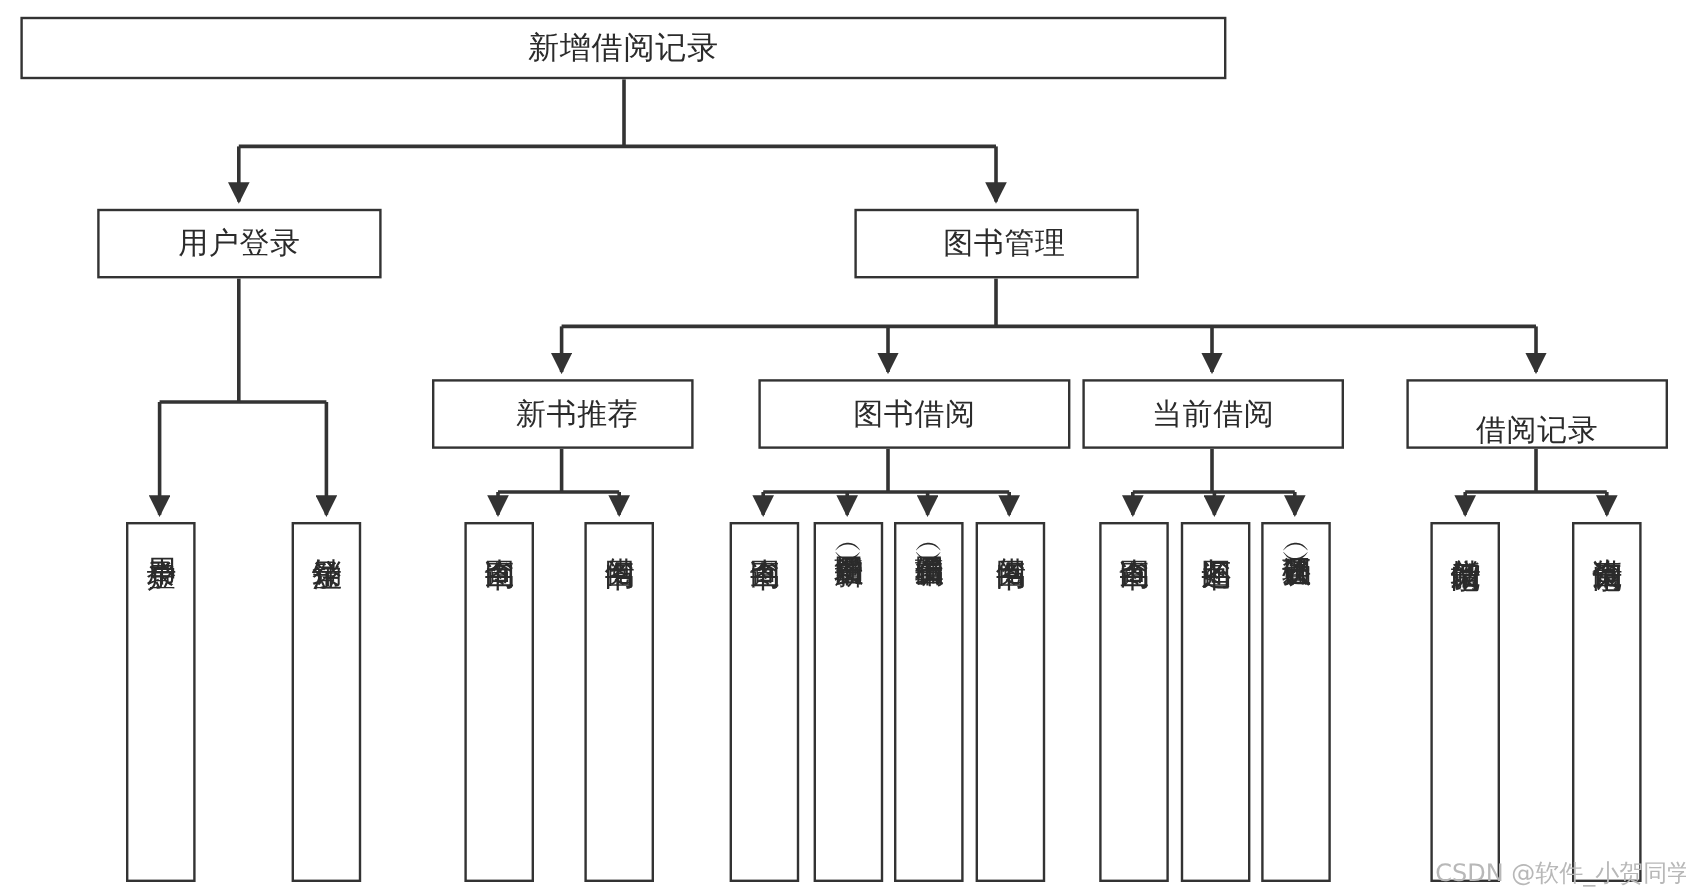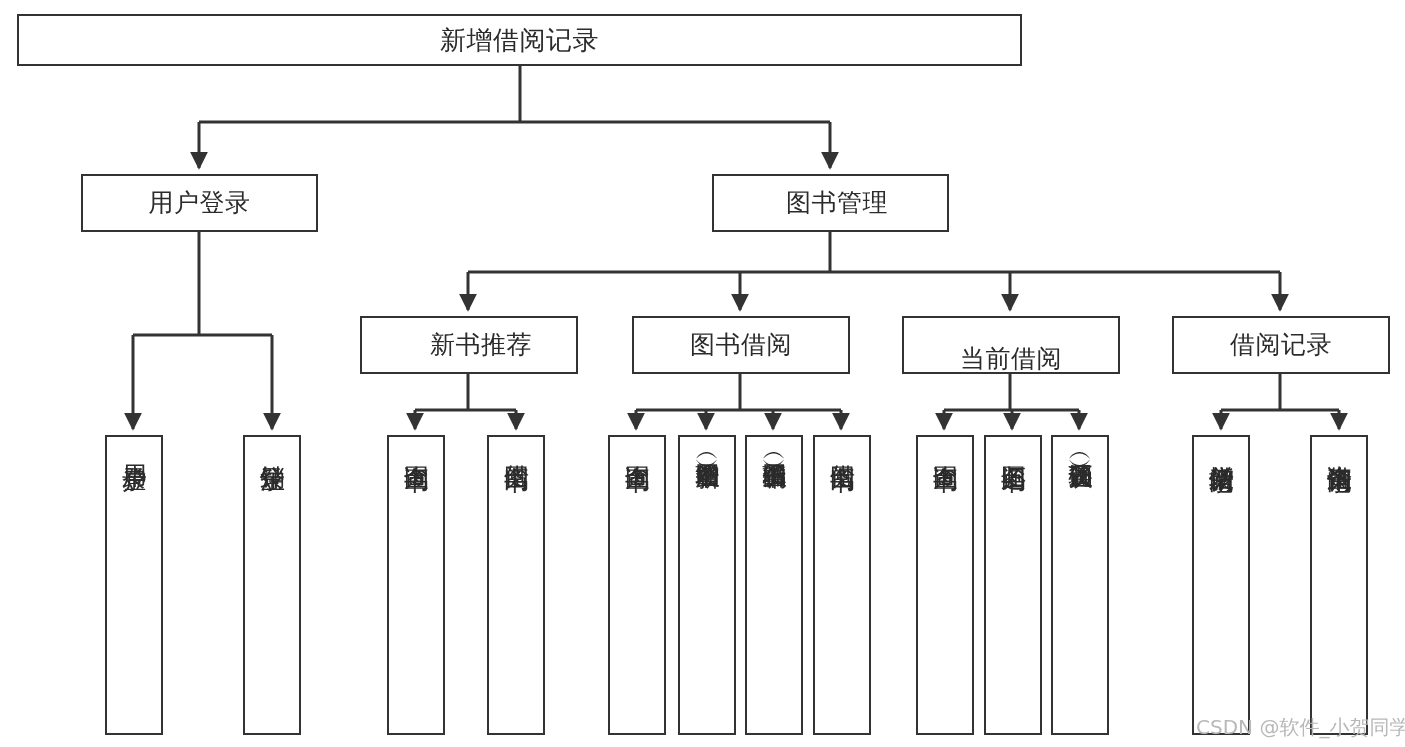--- a/index.html
+++ b/index.html
@@ -142,27 +142,27 @@
   <div class="node horizontal" style="left:81px; top:174px; width:237px; height:58px;">
     <span class="node-label">用户登录</span>
   </div>
   <div class="node horizontal" style="left:712px; top:174px; width:237px; height:58px;padding-left:13px;">
     <span class="node-label">图书管理</span>
   </div>
 
   <div class="node horizontal" style="left:360px; top:316px; width:218px; height:58px;padding-left:24px;">
     <span class="node-label">新书推荐</span>
   </div>
-  <div class="node horizontal" style="left:632px; top:316px; width:218px; height:58px;">
+  <div class="node horizontal" style="left:632px; top:316px; width:260px; height:58px;">
     <span class="node-label">图书借阅</span>
   </div>
-  <div class="node horizontal" style="left:902px; top:316px; width:218px; height:58px;align-items:flex-end;">
+  <div class="node horizontal" style="left:902px; top:316px; width:218px; height:58px;">
     <span class="node-label">当前借阅</span>
   </div>
-  <div class="node horizontal" style="left:1172px; top:316px; width:218px; height:58px;">
+  <div class="node horizontal" style="left:1172px; top:316px; width:218px; height:58px;align-items:flex-end;">
     <span class="node-label">借阅记录</span>
   </div>
 
   <div class="node vertical" style="left:105px; top:435px; width:58px; height:300px;">
     <span class="node-label">用户登录</span>
   </div>
   <div class="node vertical" style="left:243px; top:435px; width:58px; height:300px;">
     <span class="node-label">注销登录</span>
   </div>
 

